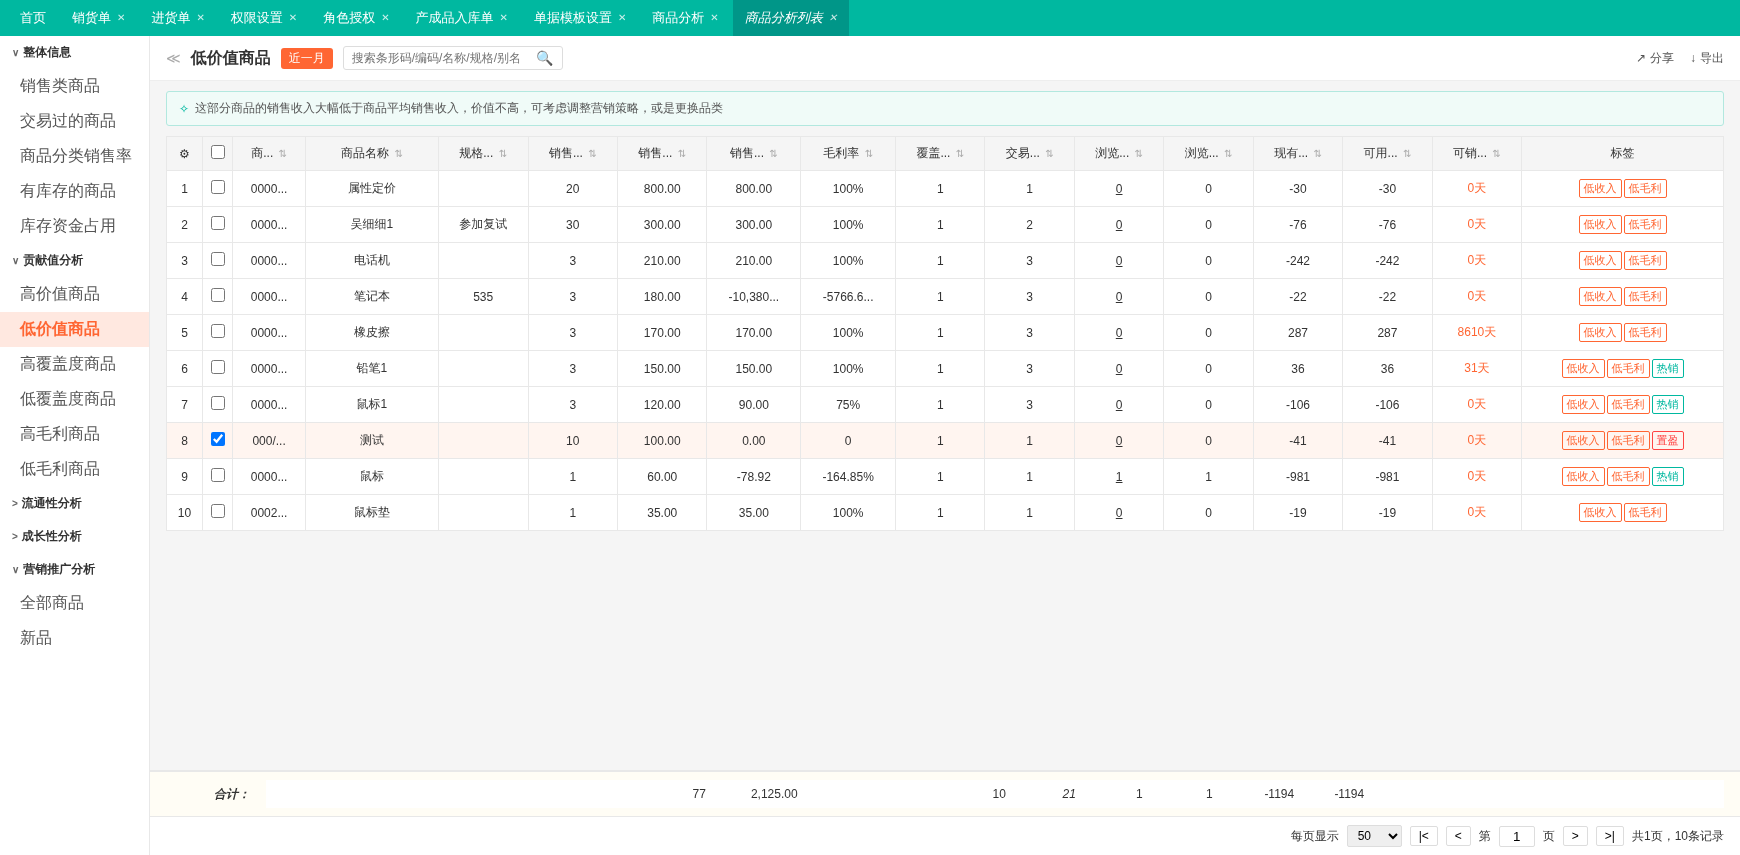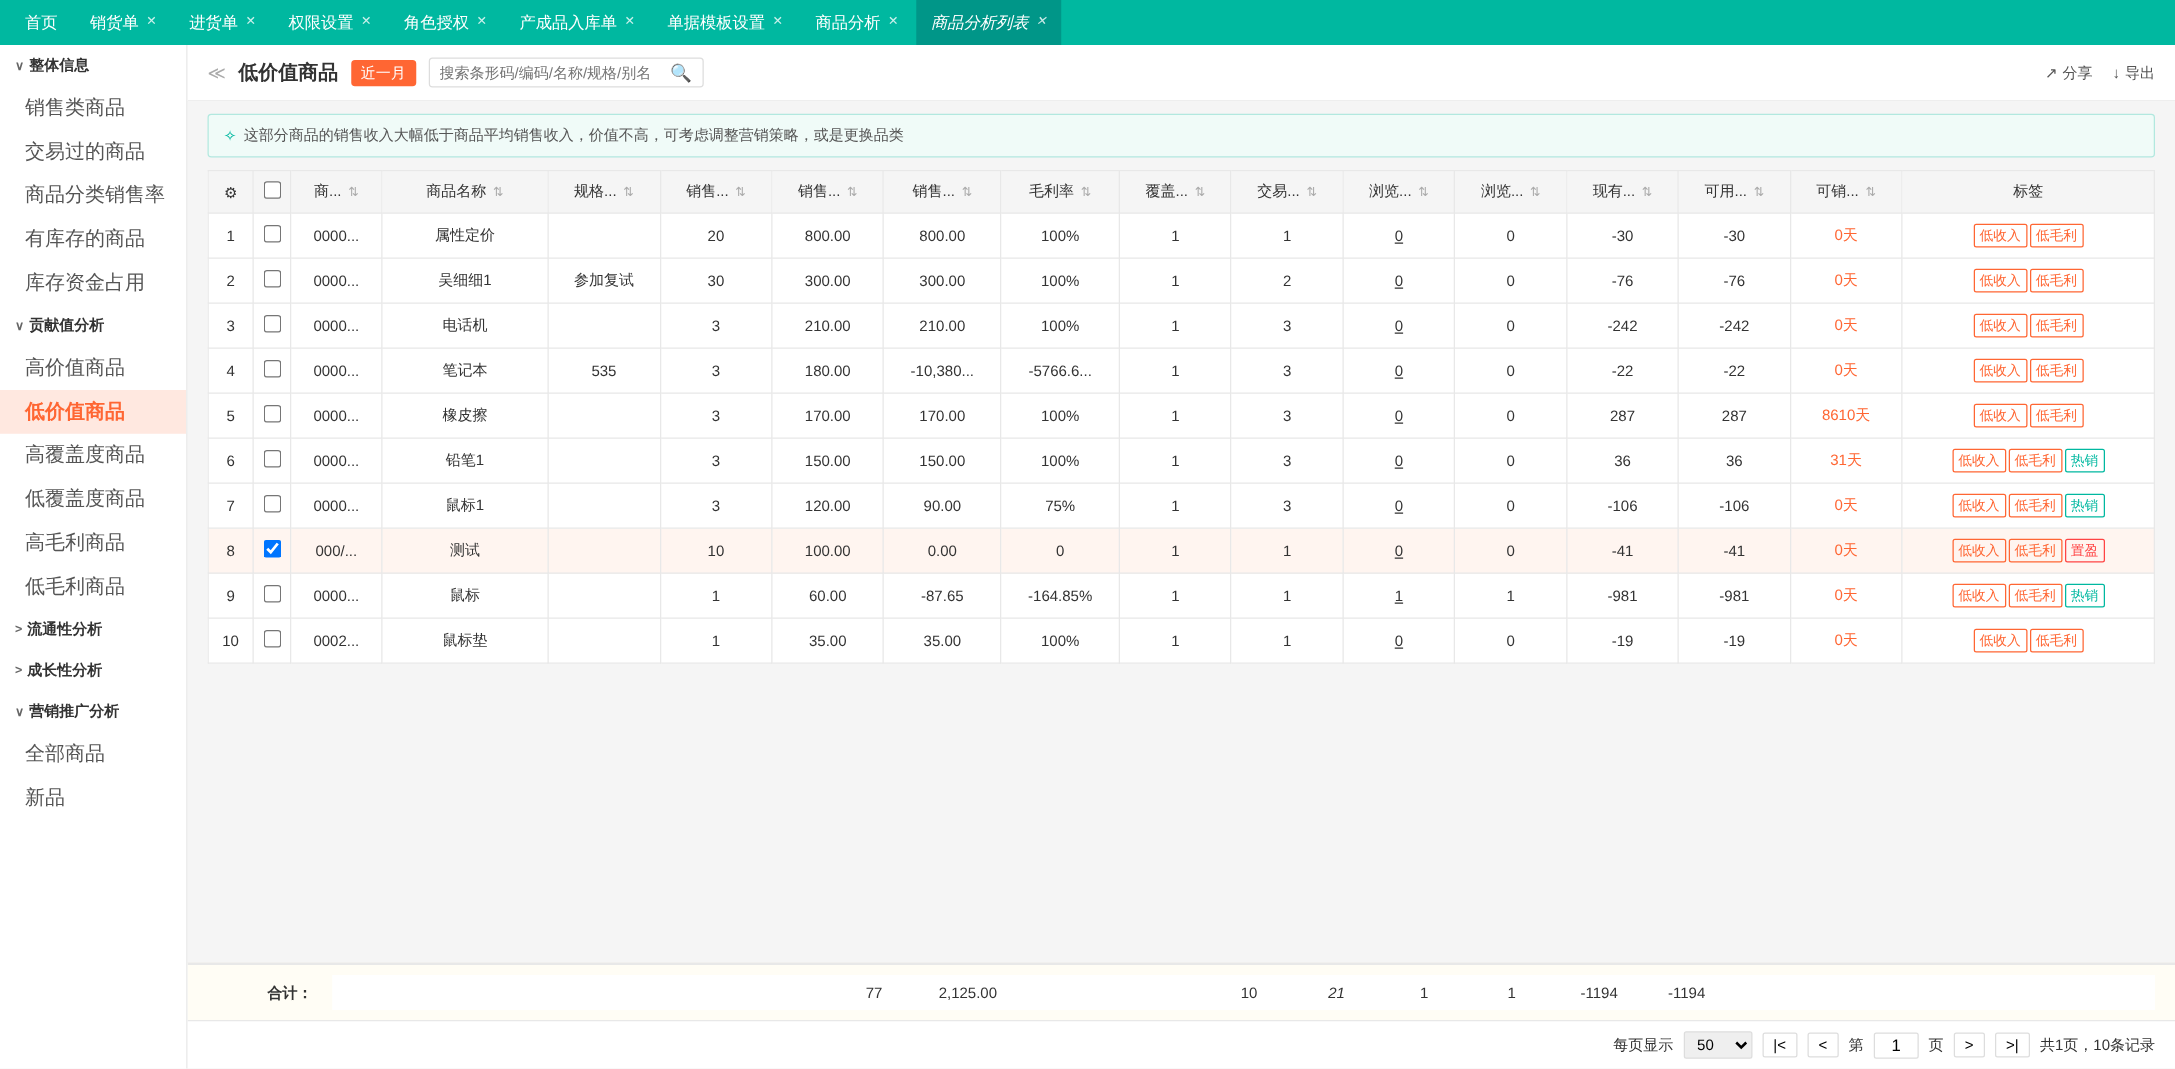--- a/index.html
+++ b/index.html
@@ -201,20 +201,21 @@
       display: flex;
       align-items: center;
       font-size: 12px;
       color: #333;
     }
     .footer-label {
       width: 100px;
       text-align: right;
       padding-right: 16px;
       font-weight: bold;
+      font-style: italic;
     }
 
     
     .pagination-bar {
       display: flex;
       align-items: center;
       justify-content: flex-end;
       padding: 8px 16px;
       background: #fff;
       border-top: 1px solid #e8e8e8;
@@ -541,21 +542,21 @@
     <td><span class="tag-label tag-orange">低收入</span><span class="tag-label tag-orange">低毛利</span><span class="tag-label tag-red">置盈</span></td>
   </tr>
             <tr>
     <td>9</td>
     <td><input type="checkbox" class="cb" style=""></td>
     <td>0000...</td>
     <td>鼠标</td>
     <td></td>
     <td>1</td>
     <td>60.00</td>
-    <td>-87.65</td>
+    <td>-78.92</td>
     <td>-164.85%</td>
     <td>1</td>
     <td>1</td>
     <td><span class="link-underline">1</span></td>
     <td>1</td>
     <td>-981</td>
     <td>-981</td>
     <td><span style="color:#ff6633;">0天</span></td>
     <td><span class="tag-label tag-orange">低收入</span><span class="tag-label tag-orange">低毛利</span><span class="tag-label tag-green">热销</span></td>
   </tr>

